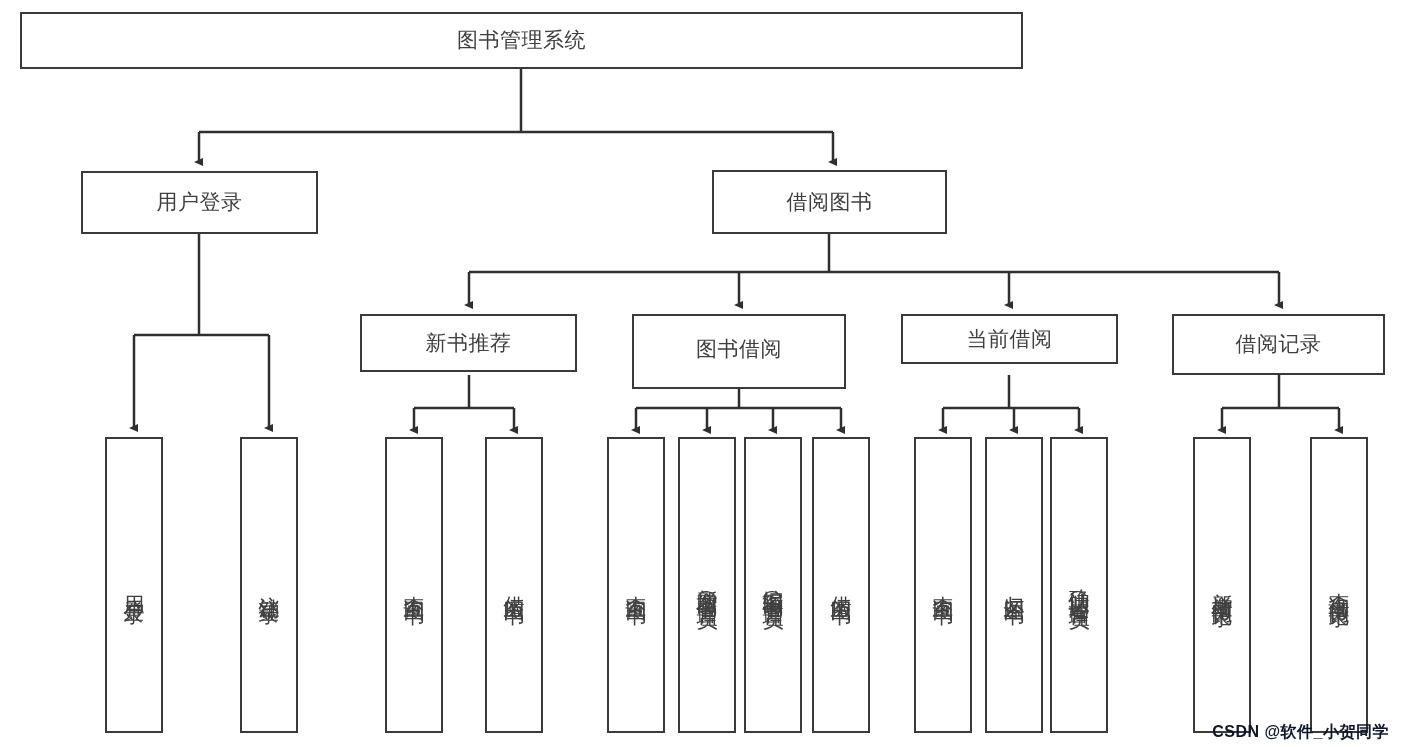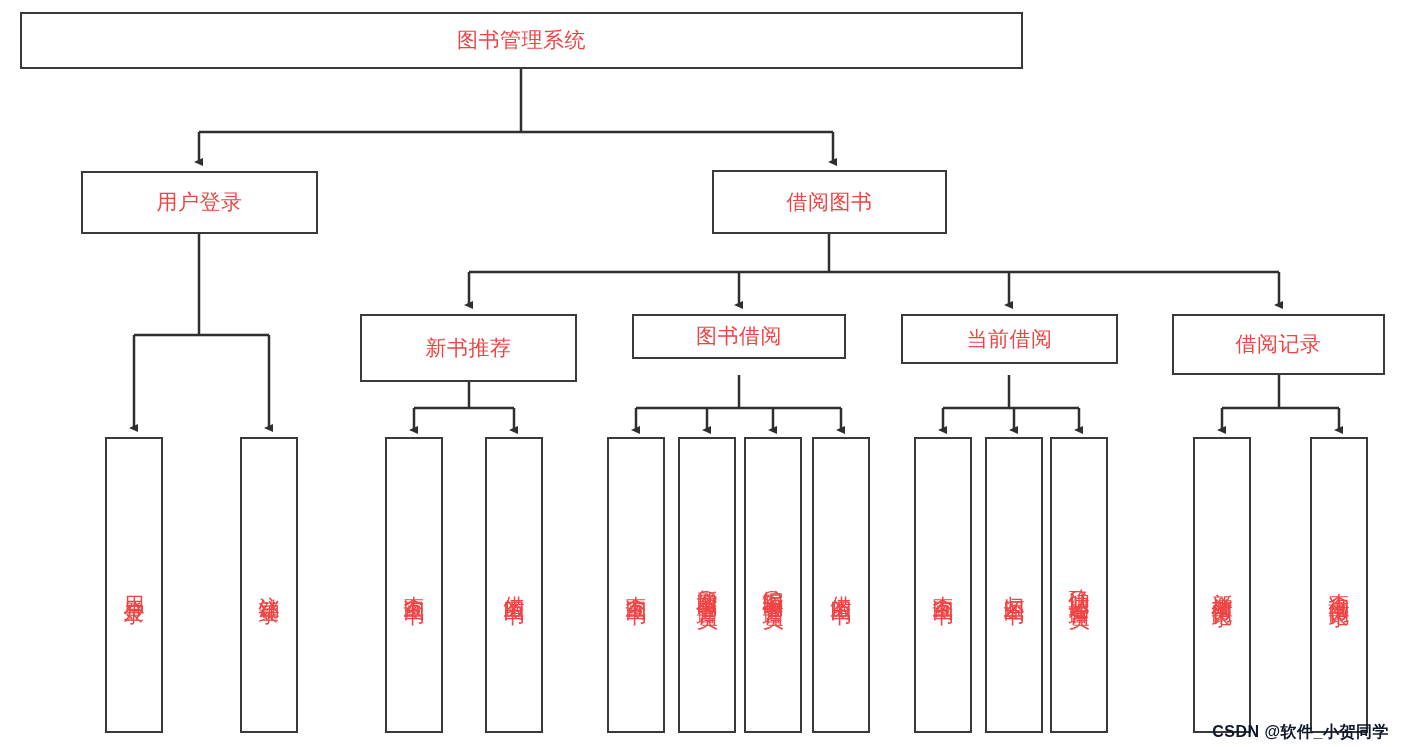--- a/index.html
+++ b/index.html
@@ -35,21 +35,21 @@
     align-items: center;
     justify-content: center;
     color: #1d1d1d;
     z-index: 2;
   }
   .node-label {
     font-size: 21px;
     line-height: 1.15;
     letter-spacing: 0.5px;
     white-space: nowrap;
-    color: #ef4444;
+    color: #404040;
   }
   .node.leaf {
     border-width: 2.5px;
     align-items: flex-start;
     justify-content: center;
     padding-top: 0;
   }
   .node.leaf .node-label {
     writing-mode: vertical-rl;
     text-orientation: upright;
@@ -136,24 +136,24 @@
     <span class="node-label">图书管理系统</span>
   </div>
 
   <div class="node" style="left:81px; top:171px; width:237px; height:63px;">
     <span class="node-label">用户登录</span>
   </div>
   <div class="node" style="left:712px; top:170px; width:235px; height:64px;">
     <span class="node-label">借阅图书</span>
   </div>
 
-  <div class="node" style="left:360px; top:314px; width:217px; height:68px;">
+  <div class="node" style="left:360px; top:314px; width:217px; height:58px;">
     <span class="node-label">新书推荐</span>
   </div>
-  <div class="node" style="left:632px; top:314px; width:214px; height:45px;">
+  <div class="node" style="left:632px; top:314px; width:214px; height:75px;font-family:Liberation Mono, monospace;">
     <span class="node-label">图书借阅</span>
   </div>
   <div class="node" style="left:901px; top:314px; width:217px; height:50px;">
     <span class="node-label">当前借阅</span>
   </div>
   <div class="node" style="left:1172px; top:314px; width:213px; height:61px;">
     <span class="node-label">借阅记录</span>
   </div>
 
   <div class="node leaf" style="left:105px; top:437px; width:58px; height:296px;">

